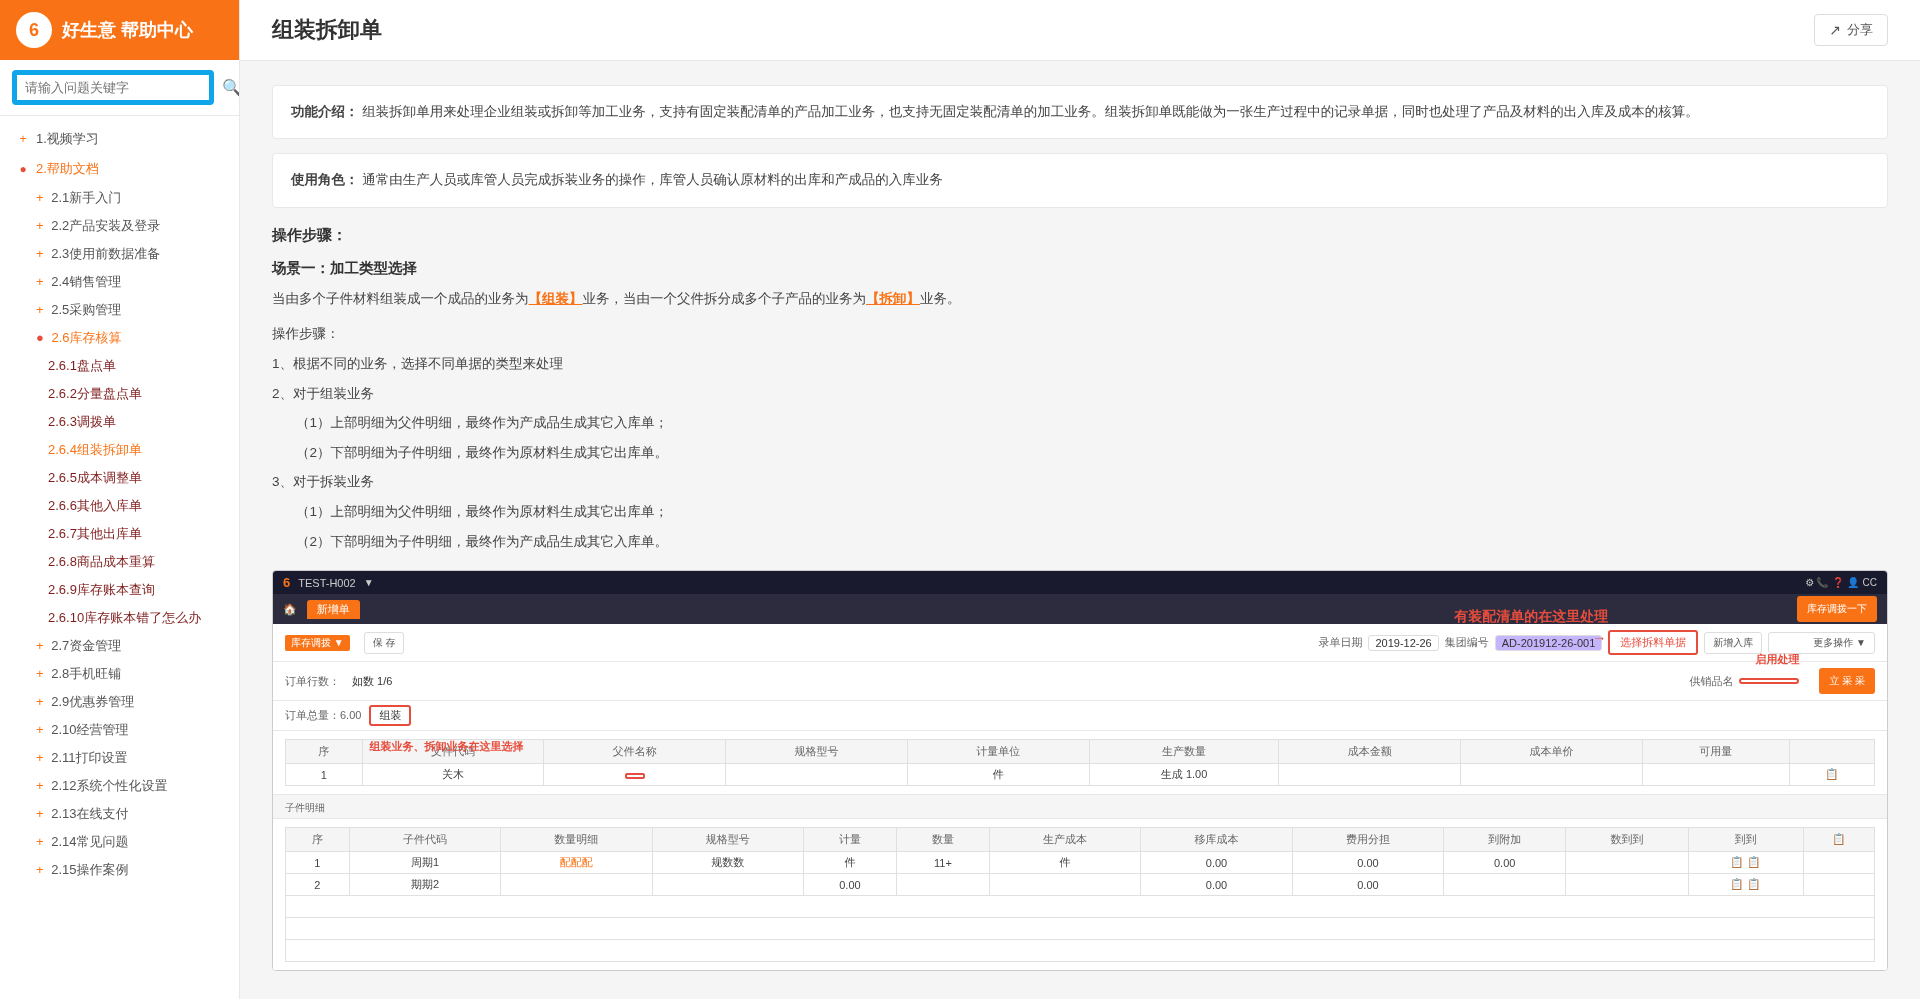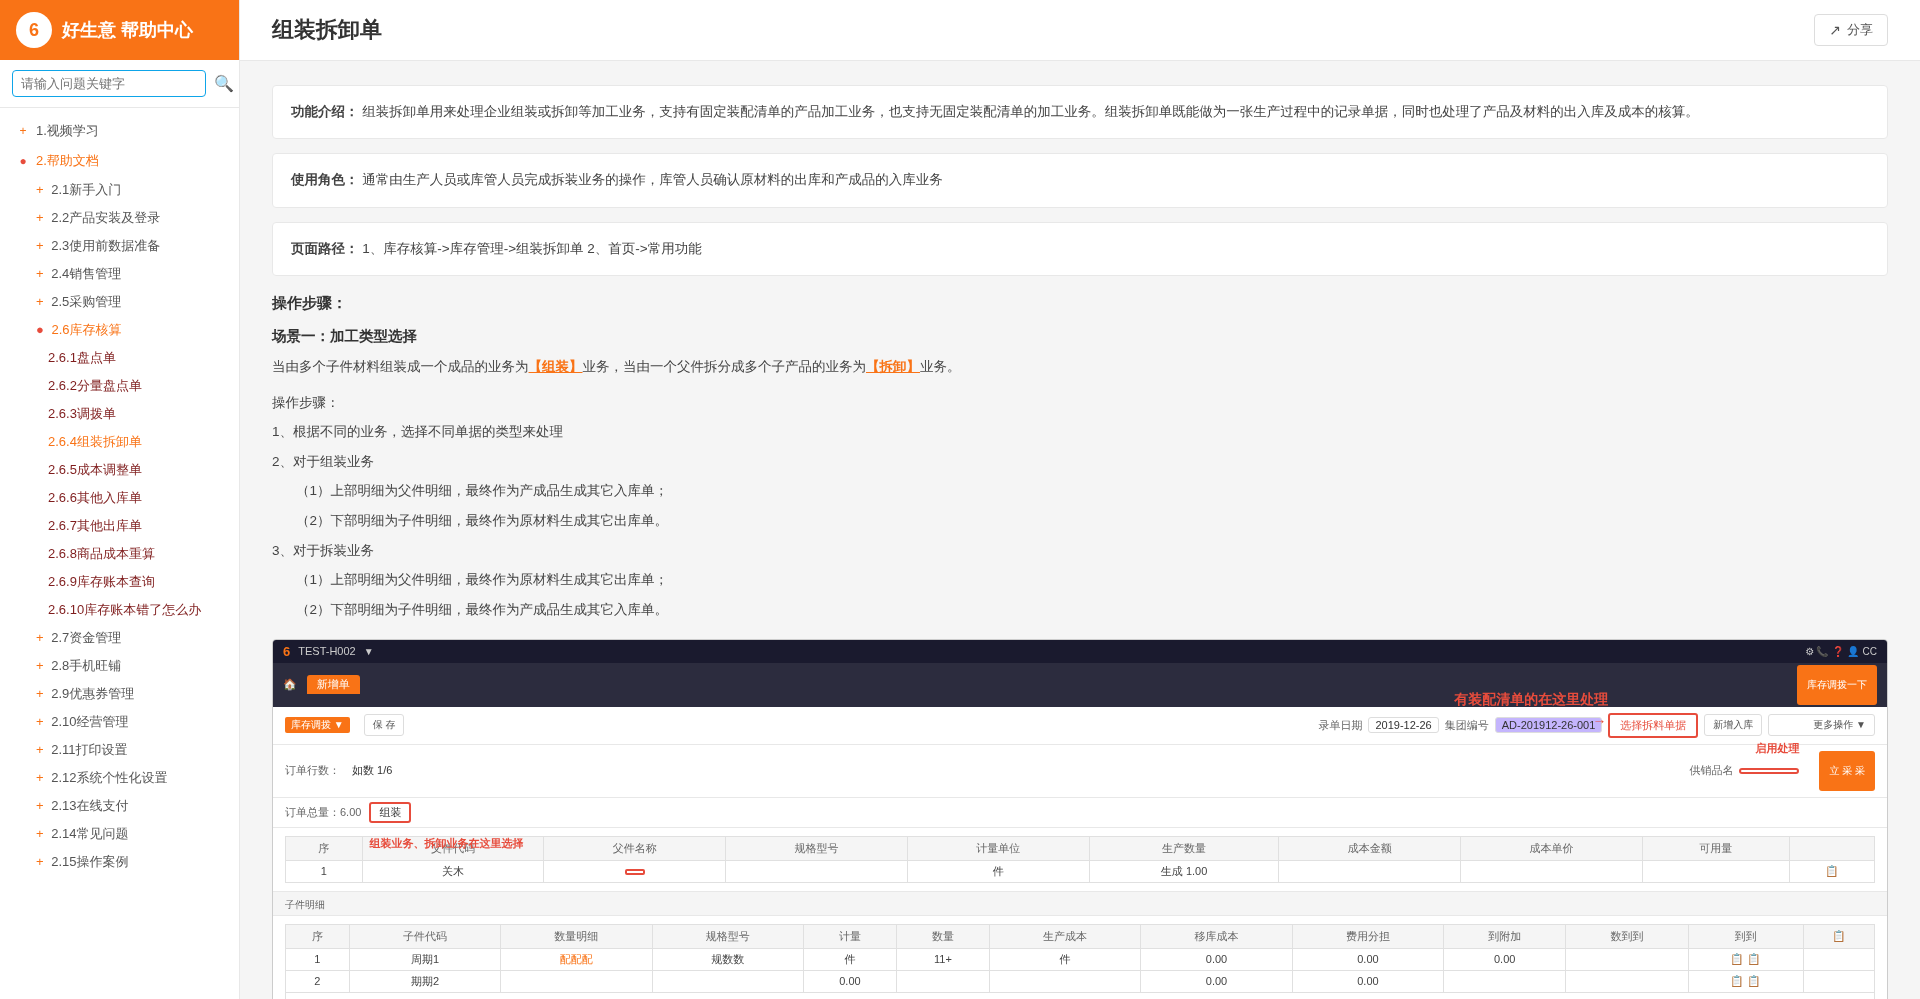--- a/index.html
+++ b/index.html
@@ -41,21 +41,21 @@
     }
     #sidebar-search {
       padding: 10px 12px;
       border-bottom: 1px solid #e8e8e8;
       display: flex;
       align-items: center;
       gap: 6px;
     }
     #sidebar-search input {
       flex: 1;
-      border: 1px solid #0ea5e9;
+      border: 5px solid #0ea5e9;
       border-radius: 4px;
       padding: 5px 8px;
       font-size: 13px;
       outline: none;
       color: #999;
     }
     #sidebar-search .search-btn {
       background: none;
       border: none;
       cursor: pointer;
@@ -215,21 +215,21 @@
       display: flex;
       align-items: center;
       gap: 6px;
       flex-wrap: wrap;
     }
     .btn-orange {
       background: #f97316;
       color: #fff;
       border: none;
       border-radius: 3px;
-      padding: 13px 10px;
+      padding: 6px 10px;
       font-size: 11px;
       cursor: pointer;
     }
     .btn-gray {
       background: #fff;
       color: #555;
       border: 1px solid #ddd;
       border-radius: 3px;
       padding: 3px 8px;
       font-size: 11px;
@@ -412,24 +412,20 @@
     <div class="info-block">
       <span class="bold-text">功能介绍：</span>
       <span>组装拆卸单用来处理企业组装或拆卸等加工业务，支持有固定装配清单的产品加工业务，也支持无固定装配清单的加工业务。组装拆卸单既能做为一张生产过程中的记录单据，同时也处理了产品及材料的出入库及成本的核算。</span>
     </div>
 
     <div class="info-block">
       <span class="bold-text">使用角色：</span>
       <span>通常由生产人员或库管人员完成拆装业务的操作，库管人员确认原材料的出库和产成品的入库业务</span>
     </div>
 
-    <div class="info-block">
-      <span class="bold-text">页面路径：</span>
-      <span>1、库存核算-&gt;库存管理-&gt;组装拆卸单 2、首页-&gt;常用功能</span>
-    </div>
 
     <div class="section-title">
       <span>操作步骤：</span>
     </div>
 
     <div class="scene-title">
       <span>场景一：加工类型选择</span>
     </div>
 
     <div class="content-text">

